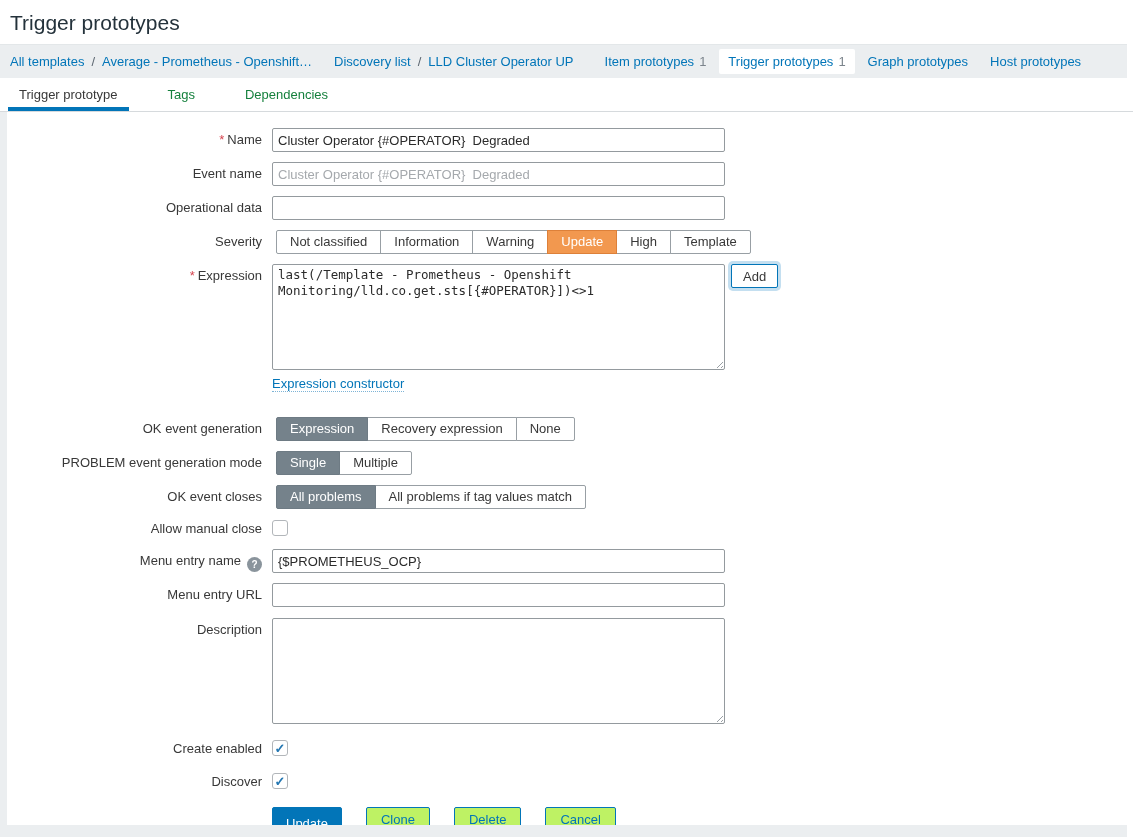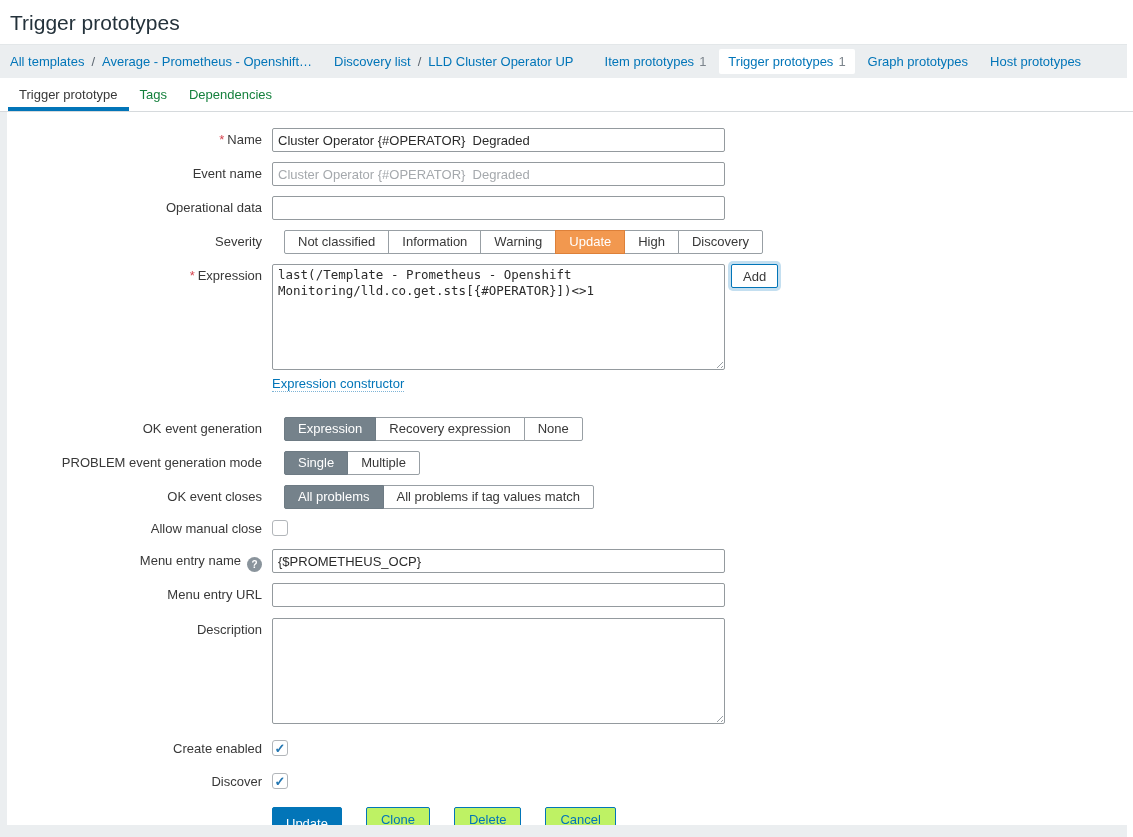--- a/index.html
+++ b/index.html
@@ -29,21 +29,21 @@
   .bc-link { color:#0275b8; }
   .bc-sep { color:#5c6670; margin:0 7px; }
   .bc-gap { width:22px; }
   .nav-item { color:#0275b8; margin-right:4px; padding:5px 9px; border-radius:2px; display:inline-flex; align-items:center; }
   .nav-item .count { color:#7c848c; margin-left:5px; }
   .nav-item.selected { background:#fff; }
 
   
   .tabsrow {
     height:34px; display:flex; align-items:stretch;
-    border-bottom:1px solid #d6dadd; background:#fff; padding-left:8px;
+    border-bottom:1px solid #d6dadd; background:#fff; padding-left:8px;gap:28px;
   }
   .tab { font-size:13px; padding:0 11px; display:flex; align-items:center; color:#15803d; }
   .tab.active { color:#383838; border-bottom:4px solid #0275b8; padding-top:4px; }
 
   
   .form { padding-top:16px; background:#fff; }
   .row { display:flex; align-items:flex-start; margin-bottom:10px; }
   .row .label {
     width:272px; min-width:272px; text-align:right; padding:4px 10px 0 0;
     font-size:13px; color:#383838;
@@ -57,21 +57,21 @@
   }
   .txt::placeholder { color:#a5a9ad; opacity:1; }
 
   
   .seg { display:inline-flex; }
   .seg .opt {
     background:#fff; border:1px solid #989fa4; color:#383838;
     font-size:13px; line-height:22px; padding:0 13px; margin-left:-1px;
     position:relative; cursor:pointer;
   }
-  .seg .opt:first-child { margin-left:12px; border-radius:2px 0 0 2px; }
+  .seg .opt:first-child { margin-left:4px; border-radius:2px 0 0 2px; }
   .seg .opt:last-child  { border-radius:0 2px 2px 0; }
   .seg .opt.sel-orange { background:#f2984f; border-color:#dd8039; color:#fff; z-index:1; }
   .seg .opt.sel-slate  { background:#75828b; border-color:#6e7b84; color:#fff; z-index:1; }
 
   
   .ta-wrap { position:relative; width:453px; }
   .ta {
     width:453px; border:1px solid #949a9e; border-radius:2px; background:#fff;
     padding:2px 5px; resize:none; display:block;
     font:12.5px "DejaVu Sans Mono", monospace; color:#2b2b2b; line-height:1.25;
@@ -192,21 +192,21 @@
 
     <div class="row">
       <div class="label">Severity</div>
       <div class="field">
         <div class="seg">
           <span class="opt">Not classified</span>
           <span class="opt">Information</span>
           <span class="opt">Warning</span>
           <span class="opt sel-orange">Update</span>
           <span class="opt">High</span>
-          <span class="opt">Discovery</span>
+          <span class="opt">Template</span>
         </div>
       </div>
     </div>
 
     <div class="row" style="margin-bottom:25px;">
       <div class="label top">
         <span class="req">*</span><span>Expression</span>
       </div>
       <div class="field" style="display:flex; align-items:flex-start;">
         <div>

